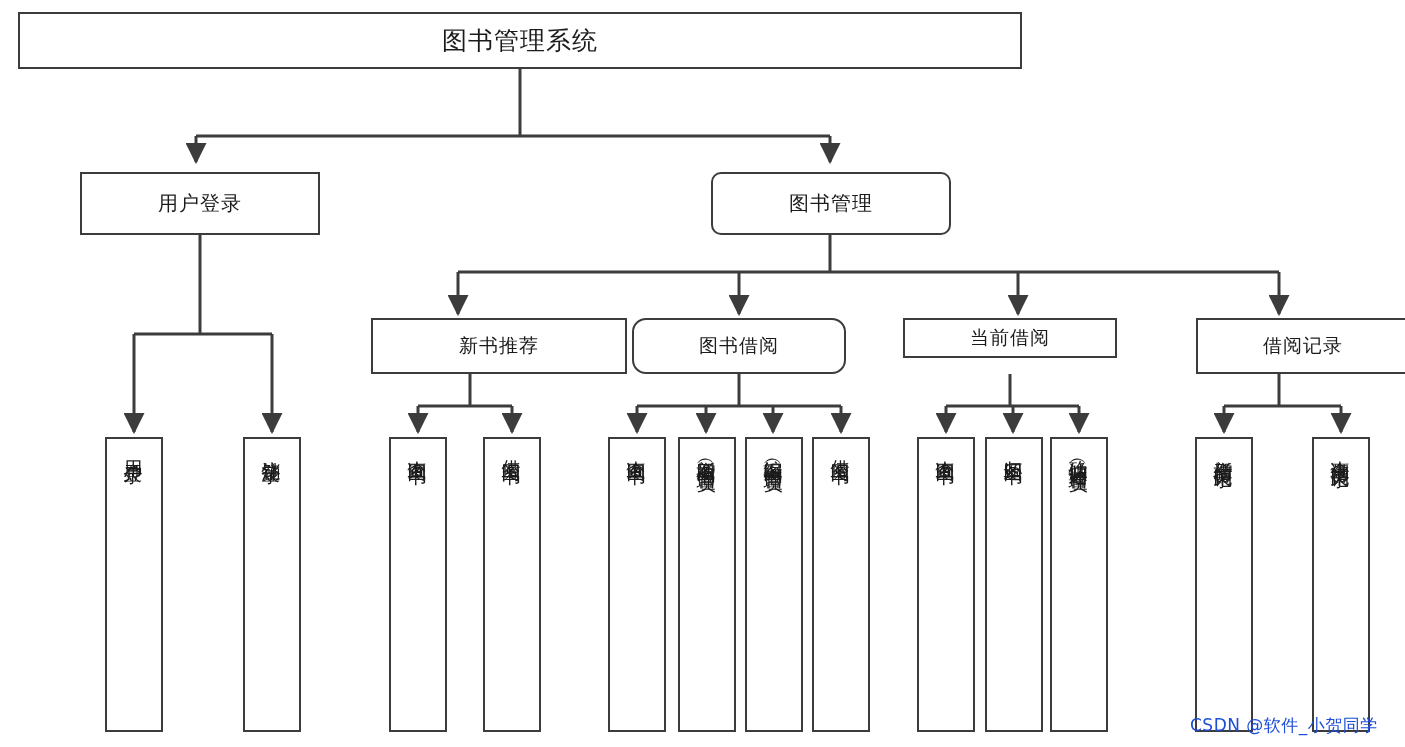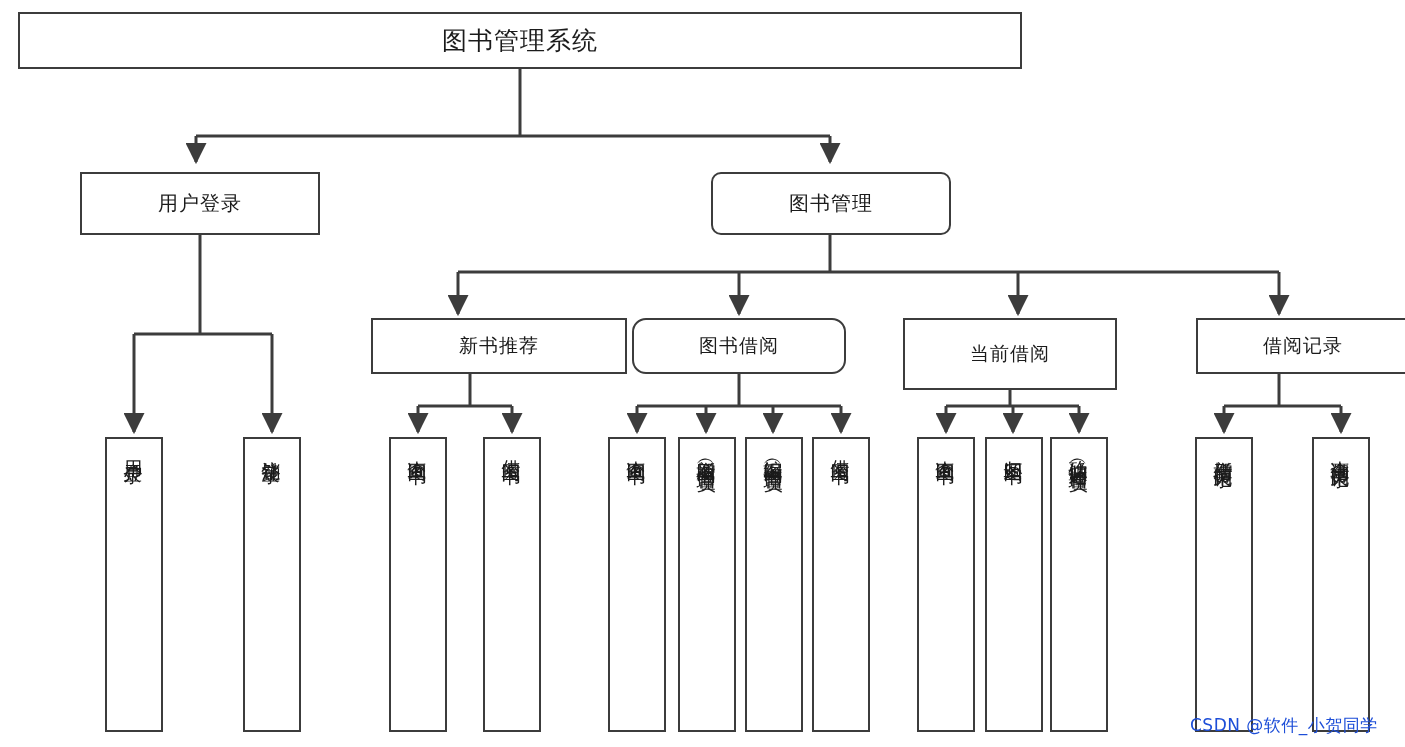--- a/index.html
+++ b/index.html
@@ -142,21 +142,21 @@
   <div class="node level1" style="left:711px; top:172px; width:240px; height:63px;border-radius:10px;">
     <span>图书管理</span>
   </div>
 
   <div class="node level2" style="left:363px; top:318px; width:256px; height:56px;margin-left:8px;">
     <span>新书推荐</span>
   </div>
   <div class="node level2" style="left:632px; top:318px; width:214px; height:56px;border-radius:14px;">
     <span>图书借阅</span>
   </div>
-  <div class="node level2" style="left:903px; top:318px; width:214px; height:72px;">
+  <div class="node level2" style="left:903px; top:318px; width:214px; height:40px;">
     <span>当前借阅</span>
   </div>
   <div class="node level2" style="left:1196px; top:318px; width:214px; height:56px;">
     <span>借阅记录</span>
   </div>
 
   <div class="node leaf leaf-pad-top" style="left:105px; top:437px; width:58px; height:295px;">
     <span class="vtext">用户登录</span>
   </div>
   <div class="node leaf leaf-pad-top" style="left:243px; top:437px; width:58px; height:295px;">

